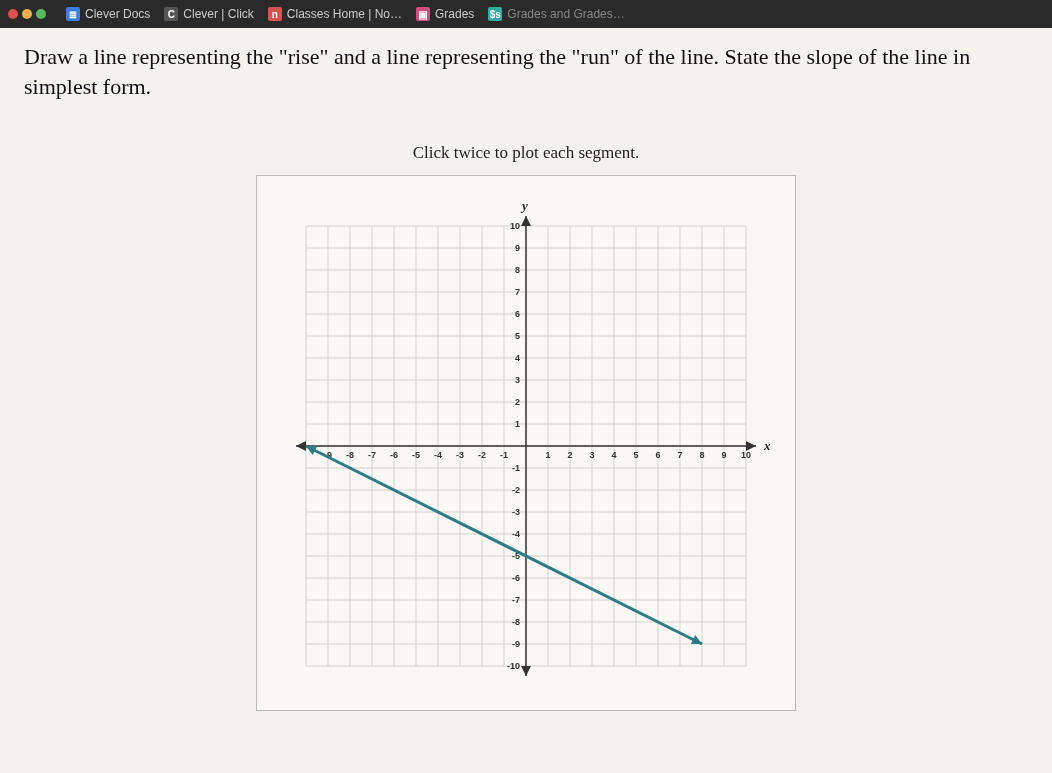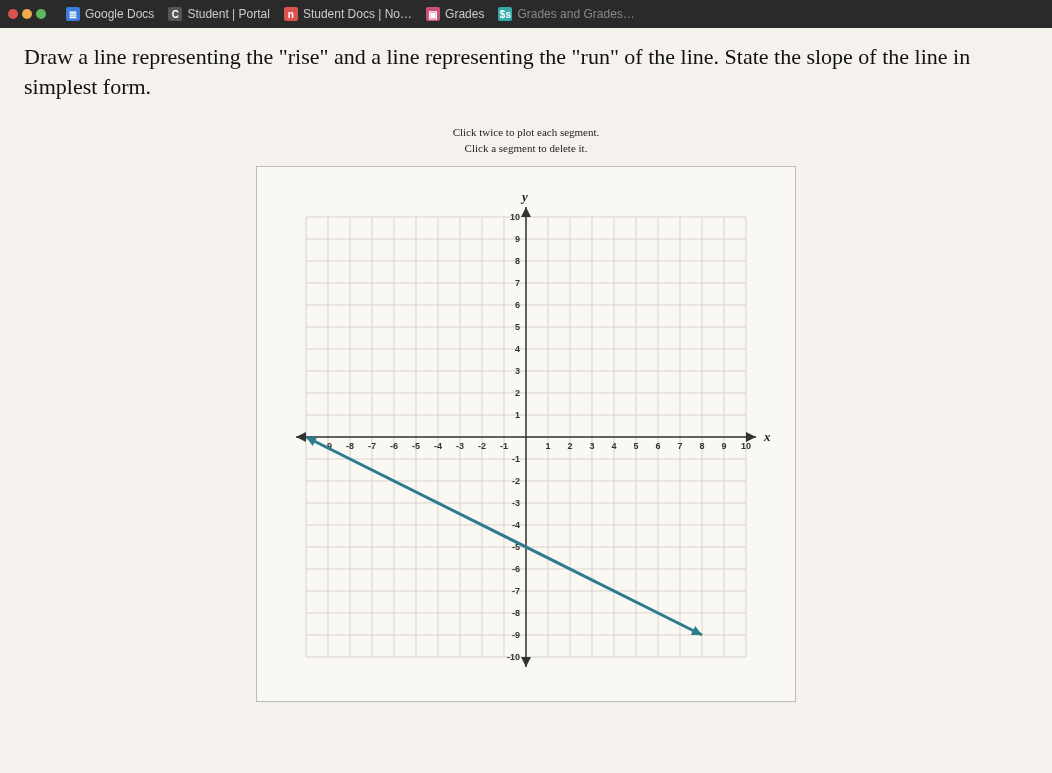--- a/index.html
+++ b/index.html
@@ -46,25 +46,25 @@
   .bm-icon.pink { background: #c94f7c; }
   .bm-icon.teal { background: #3aa; }
 
   .page-content {
     padding: 14px 24px;
   }
   .question {
     font-size: 22px;
     line-height: 1.35;
     color: #111;
-    margin-bottom: 24px;
+    margin-bottom: 40px;
   }
   .instructions {
     text-align: center;
-    font-size: 11px;
+    font-size: 17px;
     color: #222;
     margin-bottom: 10px;
     line-height: 1.4;
   }
   .graph-wrap {
     width: 540px;
     margin: 0 auto;
     border: 1px solid #bbb;
     background: #faf8f4;
     padding: 10px 10px 4px 10px;
@@ -100,46 +100,45 @@
 <body>
 
 <div class="bookmark-bar">
   <div class="bm-dots">
     <div class="bm-dot dot-red"></div>
     <div class="bm-dot dot-yellow"></div>
     <div class="bm-dot dot-green"></div>
   </div>
   <div class="bookmark">
     <span class="bm-icon blue">≣</span>
-    <span>Google Docs</span>
+    <span>Clever Docs</span>
   </div>
   <div class="bookmark">
     <span class="bm-icon gray">C</span>
-    <span>Student | Portal</span>
+    <span>Clever | Click</span>
   </div>
   <div class="bookmark">
     <span class="bm-icon red">n</span>
-    <span>Student Docs | No…</span>
+    <span>Classes Home | No…</span>
   </div>
   <div class="bookmark">
     <span class="bm-icon pink">▣</span>
     <span>Grades</span>
   </div>
   <div class="bookmark dim">
     <span class="bm-icon teal">$s</span>
     <span>Grades and Grades…</span>
   </div>
 </div>
 
 <div class="page-content">
   <div class="question">Draw a line representing the "rise" and a line representing the "run" of the line. State the slope of the line in simplest form.</div>
 
   <div class="instructions">
     <div>Click twice to plot each segment.</div>
-    <div>Click a segment to delete it.</div>
   </div>
 
   <div class="graph-wrap">
     <svg class="graph" width="500" height="520" viewBox="0 0 500 520">
 
       <g id="grid-group">
           <line x1="30" y1="40" x2="30" y2="480" class="grid" stroke="#d7d3cc"></line>
           <line x1="30" y1="40" x2="470" y2="40" stroke="#d7d3cc"></line>
           <line x1="52" y1="40" x2="52" y2="480" class="grid" stroke="#d7d3cc"></line>
           <line x1="30" y1="62" x2="470" y2="62" stroke="#d7d3cc"></line>

